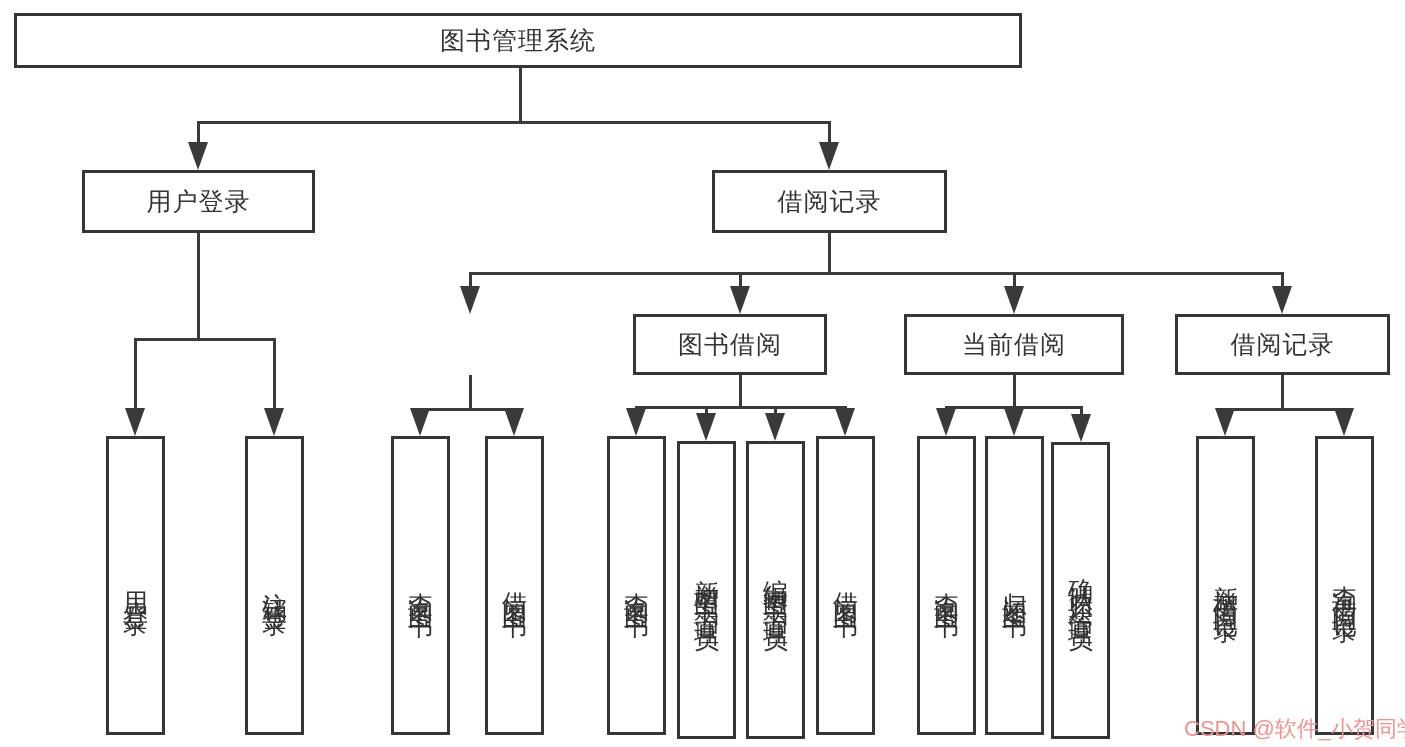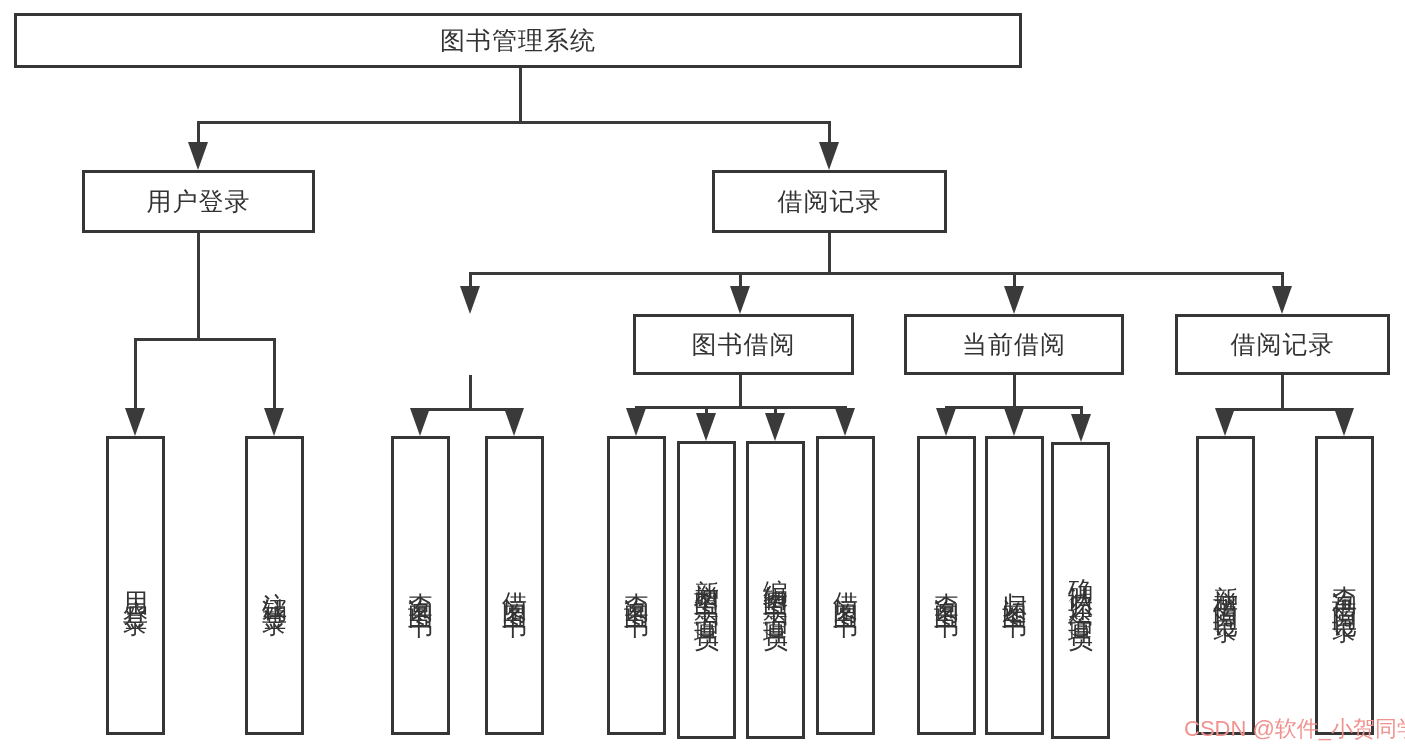--- a/index.html
+++ b/index.html
@@ -111,21 +111,21 @@
   <div class="hl" style="left:469px; top:272px; width:815px;"></div>
   <div class="vl" style="left:469px; top:272px; height:20px;"></div>
   <div class="arr" style="left:460px; top:286px;"></div>
   <div class="vl" style="left:739px; top:272px; height:20px;"></div>
   <div class="arr" style="left:730px; top:286px;"></div>
   <div class="vl" style="left:1013px; top:272px; height:20px;"></div>
   <div class="arr" style="left:1004px; top:286px;"></div>
   <div class="vl" style="left:1281px; top:272px; height:20px;"></div>
   <div class="arr" style="left:1272px; top:286px;"></div>
 
-  <div class="hbox" style="left:633px; top:314px; width:221px; height:61px;">
+  <div class="hbox" style="left:633px; top:314px; width:194px; height:61px;">
     <span>图书借阅</span>
   </div>
   <div class="hbox" style="left:904px; top:314px; width:220px; height:61px;">
     <span>当前借阅</span>
   </div>
   <div class="hbox" style="left:1175px; top:314px; width:215px; height:61px;">
     <span>借阅记录</span>
   </div>
 
   <div class="vl" style="left:469px; top:375px; height:33px;"></div>

